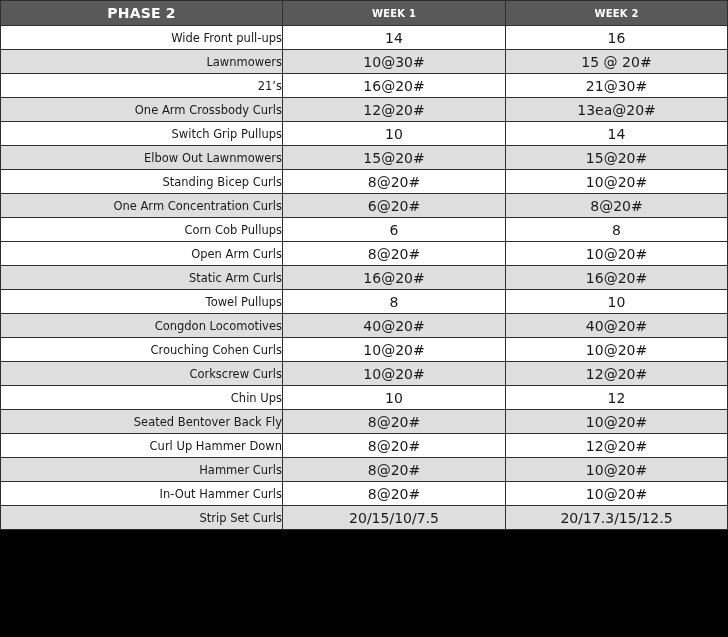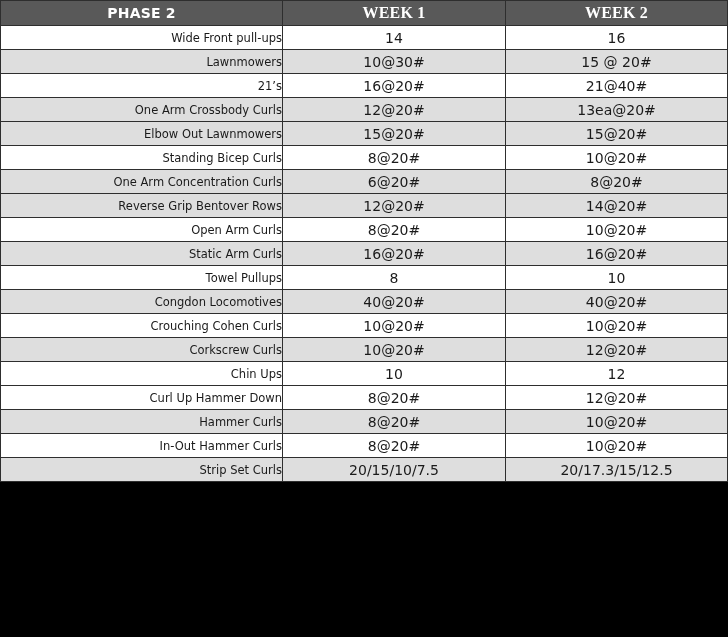--- a/index.html
+++ b/index.html
@@ -45,22 +45,21 @@
       color: #ffffff;
       font-weight: bold;
       height: 24px;
       letter-spacing: 0.2px;
     }
     th.phase-head {
       font-size: 14px;
       text-align: center;
     }
     th.week-head {
-      font-size: 16px;
-      font-family: Liberation Serif, serif;
+      font-size: 10px;
     }
     tbody tr.row-odd td { background: #ffffff; }
     tbody tr.row-even td { background: #dedede; }
     td.exercise {
       text-align: right;
       padding-left: 4px;
       font-size: 11.5px;
       color: #1a1a1a;
     }
     td.value {
@@ -93,46 +92,51 @@
         <td class="value">16</td>
       </tr>
       <tr class="row-even">
         <td class="exercise">Lawnmowers</td>
         <td class="value">10@30#</td>
         <td class="value">15 @ 20#</td>
       </tr>
       <tr class="row-odd">
         <td class="exercise">21’s</td>
         <td class="value">16@20#</td>
-        <td class="value">21@40#</td>
+        <td class="value">21@30#</td>
       </tr>
       <tr class="row-even">
         <td class="exercise">One Arm Crossbody Curls</td>
         <td class="value">12@20#</td>
         <td class="value">13ea@20#</td>
+      </tr>
+      <tr class="row-odd">
+        <td class="exercise">Switch Grip Pullups</td>
+        <td class="value">10</td>
+        <td class="value">14</td>
       </tr>
       <tr class="row-even">
         <td class="exercise">Elbow Out Lawnmowers</td>
         <td class="value">15@20#</td>
         <td class="value">15@20#</td>
       </tr>
       <tr class="row-odd">
         <td class="exercise">Standing  Bicep Curls</td>
         <td class="value">8@20#</td>
         <td class="value">10@20#</td>
       </tr>
       <tr class="row-even">
         <td class="exercise">One Arm Concentration Curls</td>
         <td class="value">6@20#</td>
         <td class="value">8@20#</td>
       </tr>
-      <tr class="row-even">
-        <td class="exercise">Reverse Grip Bentover Rows</td>
-        <td class="value">12@20#</td>
-        <td class="value">14@20#</td>
+      <tr class="row-odd">
+        <td class="exercise">Corn Cob Pullups</td>
+        <td class="value">6</td>
+        <td class="value">8</td>
       </tr>
       <tr class="row-odd">
         <td class="exercise">Open Arm Curls</td>
         <td class="value">8@20#</td>
         <td class="value">10@20#</td>
       </tr>
       <tr class="row-even">
         <td class="exercise">Static Arm Curls</td>
         <td class="value">16@20#</td>
         <td class="value">16@20#</td>
@@ -155,20 +159,25 @@
       <tr class="row-even">
         <td class="exercise">Corkscrew Curls</td>
         <td class="value">10@20#</td>
         <td class="value">12@20#</td>
       </tr>
       <tr class="row-odd">
         <td class="exercise">Chin Ups</td>
         <td class="value">10</td>
         <td class="value">12</td>
       </tr>
+      <tr class="row-even">
+        <td class="exercise">Seated Bentover Back Fly</td>
+        <td class="value">8@20#</td>
+        <td class="value">10@20#</td>
+      </tr>
       <tr class="row-odd">
         <td class="exercise">Curl Up Hammer Down</td>
         <td class="value">8@20#</td>
         <td class="value">12@20#</td>
       </tr>
       <tr class="row-even">
         <td class="exercise">Hammer Curls</td>
         <td class="value">8@20#</td>
         <td class="value">10@20#</td>
       </tr>

